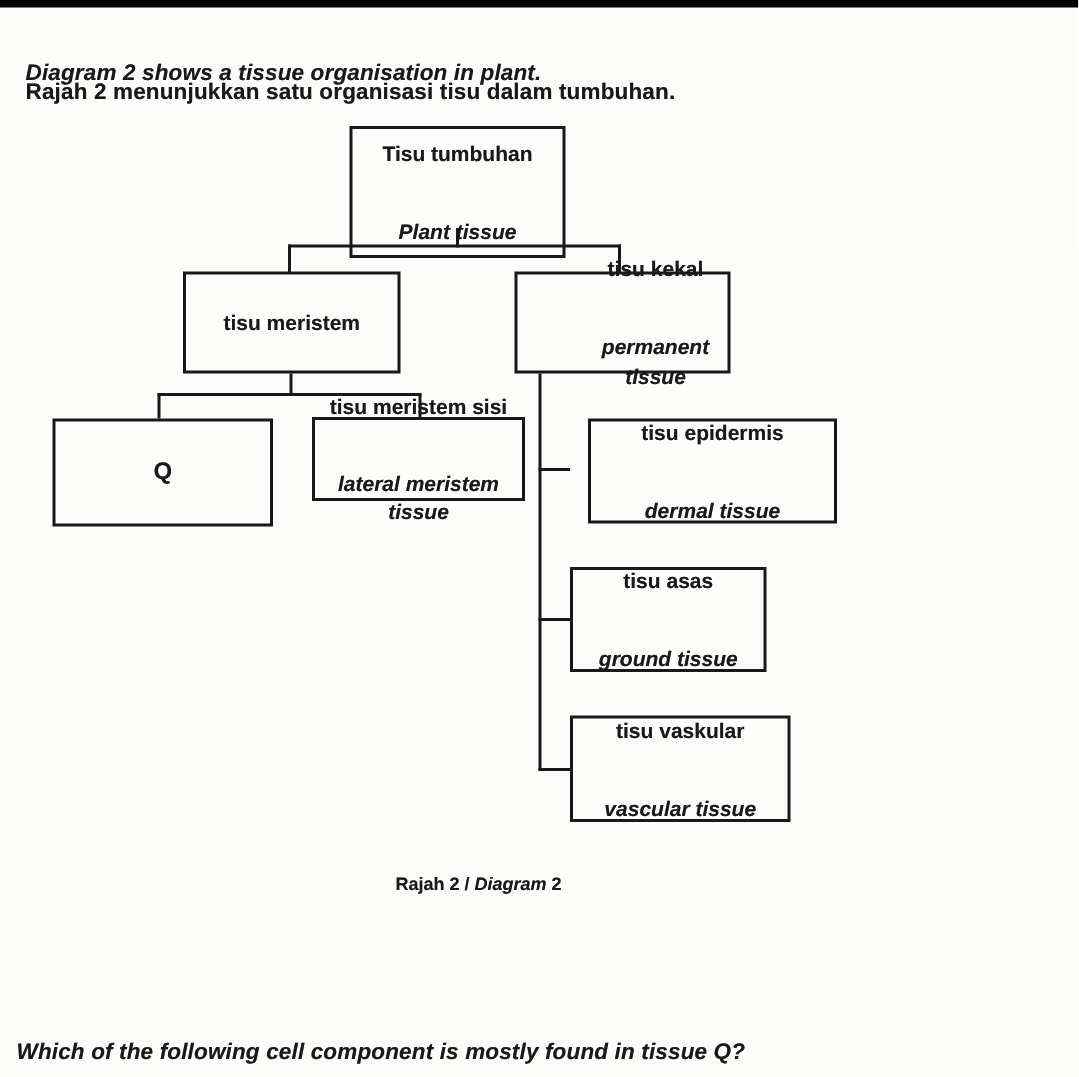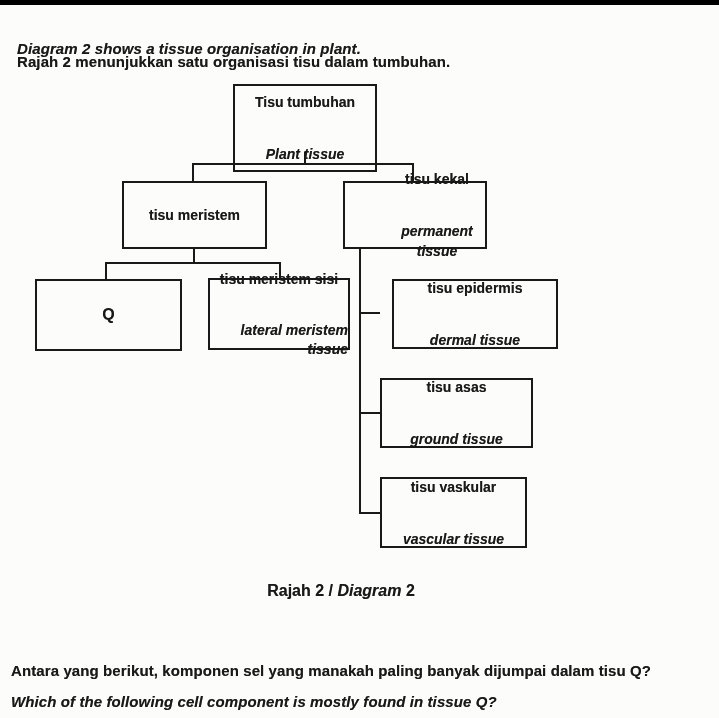--- a/index.html
+++ b/index.html
@@ -22,22 +22,22 @@
     display:flex;flex-direction:column;
     align-items:center;justify-content:center;
     text-align:center;
     font-weight:700;font-size:14px;line-height:20px;
   }
   .node .ms{white-space:nowrap;}
   .node .en{font-style:italic;margin-top:32px;}
   .node-q-label{font-size:16px;font-weight:700;}
   .seg{position:absolute;background:#191919;}
   .caption{
-    position:absolute;left:236px;top:582px;width:210px;
-    text-align:center;font-weight:700;font-size:16px;white-space:nowrap;
+    position:absolute;left:214px;top:582px;width:210px;
+    text-align:center;font-weight:700;font-size:12px;white-space:nowrap;
   }
   .questionline{position:absolute;font-weight:700;font-size:15px;white-space:nowrap;letter-spacing:.1px;}
 </style>
 </head>
 <body>
 
 <div class="page">
 
   <div class="topbar"></div>
 
@@ -70,38 +70,37 @@
 
   <div class="node" style="left:343px;top:181px;width:144px;height:68px;padding-left:44px;">
     <span class="ms">tisu kekal</span>
     <span class="en">permanent tissue</span>
   </div>
 
   <div class="node" style="left:35px;top:279px;width:147px;height:72px;">
     <span class="node-q-label">Q</span>
   </div>
 
-  <div class="node" style="left:208px;top:278px;width:142px;height:72px;line-height:19px;text-align:right;">
+  <div class="node" style="left:208px;top:278px;width:142px;height:56px;line-height:19px;">
     <span class="ms">tisu meristem sisi</span>
     <span class="en">lateral meristem tissue</span>
   </div>
 
   <div class="node" style="left:392px;top:279px;width:166px;height:70px;">
     <span class="ms">tisu epidermis</span>
     <span class="en">dermal tissue</span>
   </div>
 
-  <div class="node" style="left:380px;top:378px;width:153px;height:70px;">
+  <div class="node" style="left:380px;top:378px;width:131px;height:70px;">
     <span class="ms">tisu asas</span>
     <span class="en">ground tissue</span>
   </div>
 
   <div class="node" style="left:380px;top:477px;width:147px;height:71px;">
     <span class="ms">tisu vaskular</span>
     <span class="en">vascular tissue</span>
   </div>
 
   <div class="caption"><span>Rajah 2 / </span><span class="it">Diagram</span><span> 2</span></div>
 
-  <div class="questionline" style="left:11px;top:662px;">Antara yang berikut, komponen sel yang manakah paling banyak dijumpai dalam tisu Q?</div>
   <div class="questionline it" style="left:11px;top:693px;">Which of the following cell component is mostly found in tissue Q?</div>
 
 </div>
 
 </body></html>

